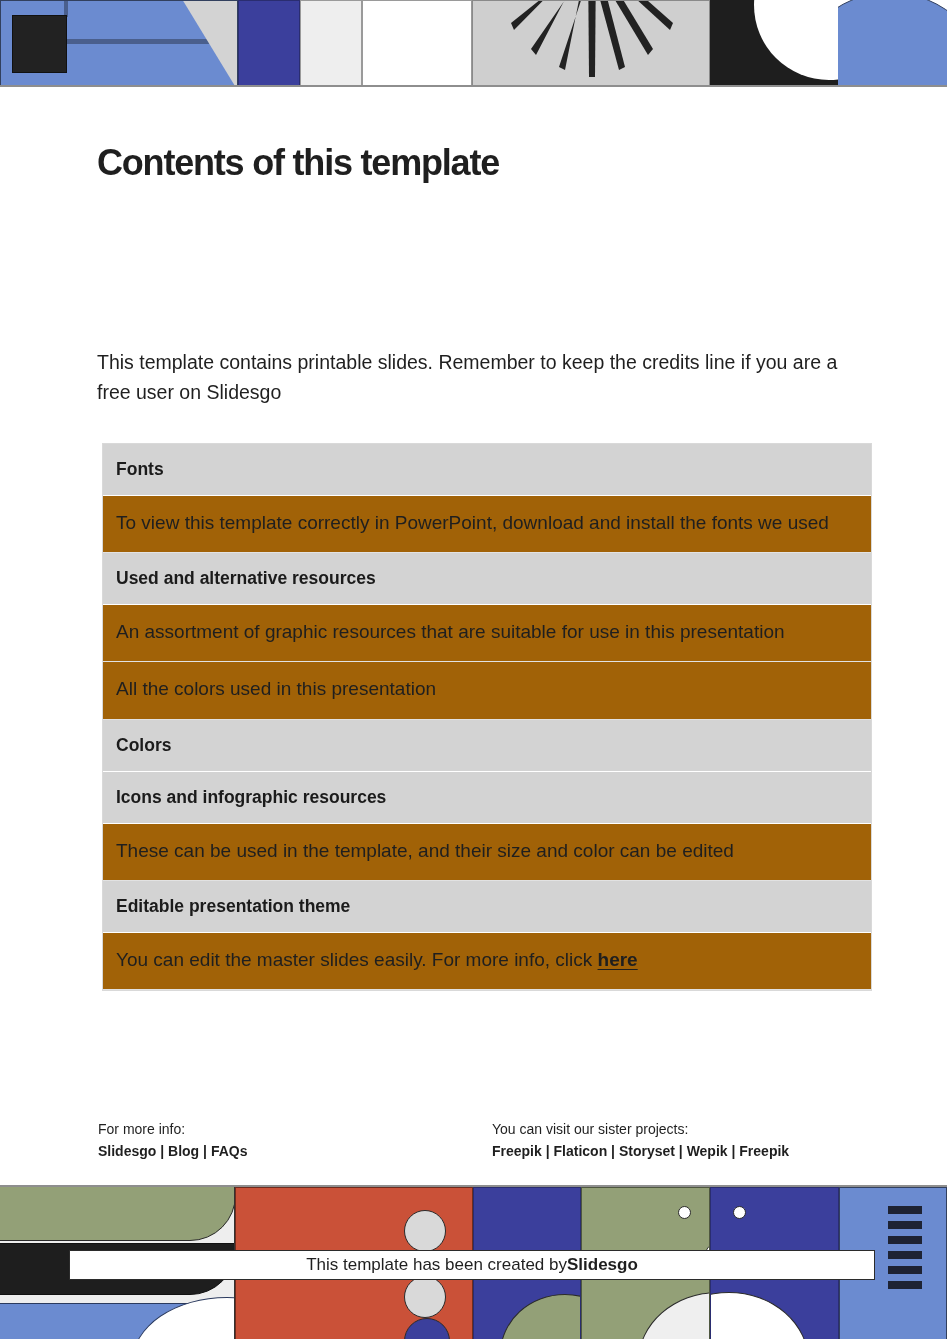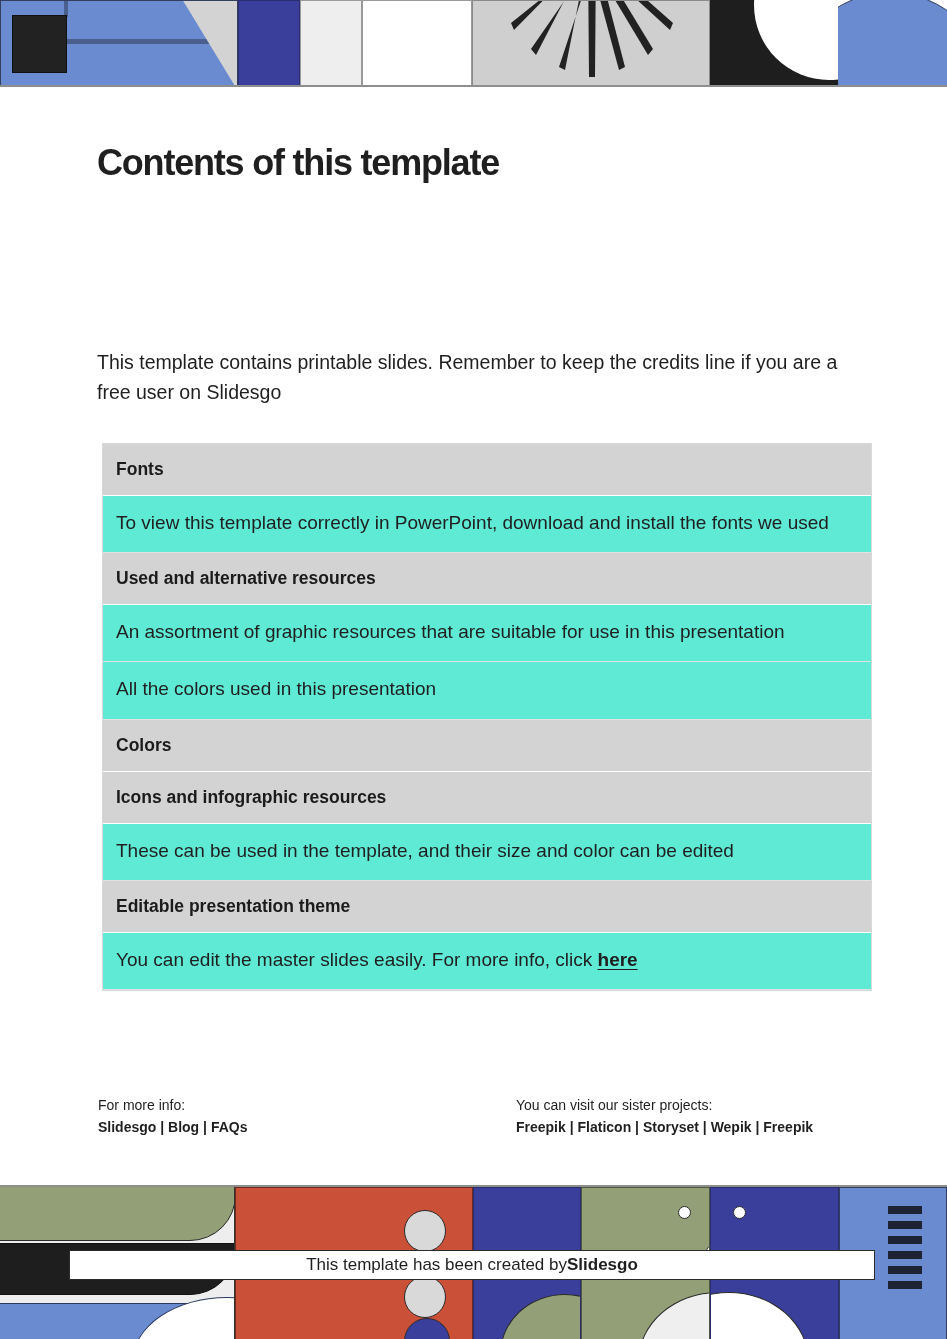--- a/index.html
+++ b/index.html
@@ -106,21 +106,21 @@
   .row { width: 100%; }
   .row-head {
     background: #d3d3d3;
     font-weight: bold;
     font-size: 17.5px;
     color: #1b1b1b;
     padding: 15px 13px 15px 13px;
     border-bottom: 1px solid #ffffff;
   }
   .row-body {
-    background: #5eead4;
+    background: #a16207;
     font-size: 19px;
     line-height: 1.38;
     color: #1f1f1f;
     padding: 14px 13px 16px 13px;
     border-bottom: 1px solid #e2e2e2;
   }
   .row-body a {
     color: #1f1f1f;
     font-weight: bold;
     text-decoration: underline;
@@ -128,22 +128,22 @@
   }
 
   
   .foot {
     position: absolute;
     font-size: 14px;
     color: #1f1f1f;
     line-height: 1.42;
   }
   .foot-left { left: 98px; top: 1096px; }
-  .foot-right { left: 516px; top: 1096px; }
-  .foot .lead { font-weight: normal; }
+  .foot-right { left: 492px; top: 1096px; }
+  .foot .lead { font-weight: normal; margin-top: 24px; }
   .foot .links { font-weight: bold; margin-top: 2px; }
   .foot .links span { font-weight: bold; }
 
   
   .bot-banner {
     position: absolute;
     left: 0; top: 1185px;
     width: 947px; height: 154px;
     overflow: hidden;
     border-top: 2px solid #8e8e8e;

